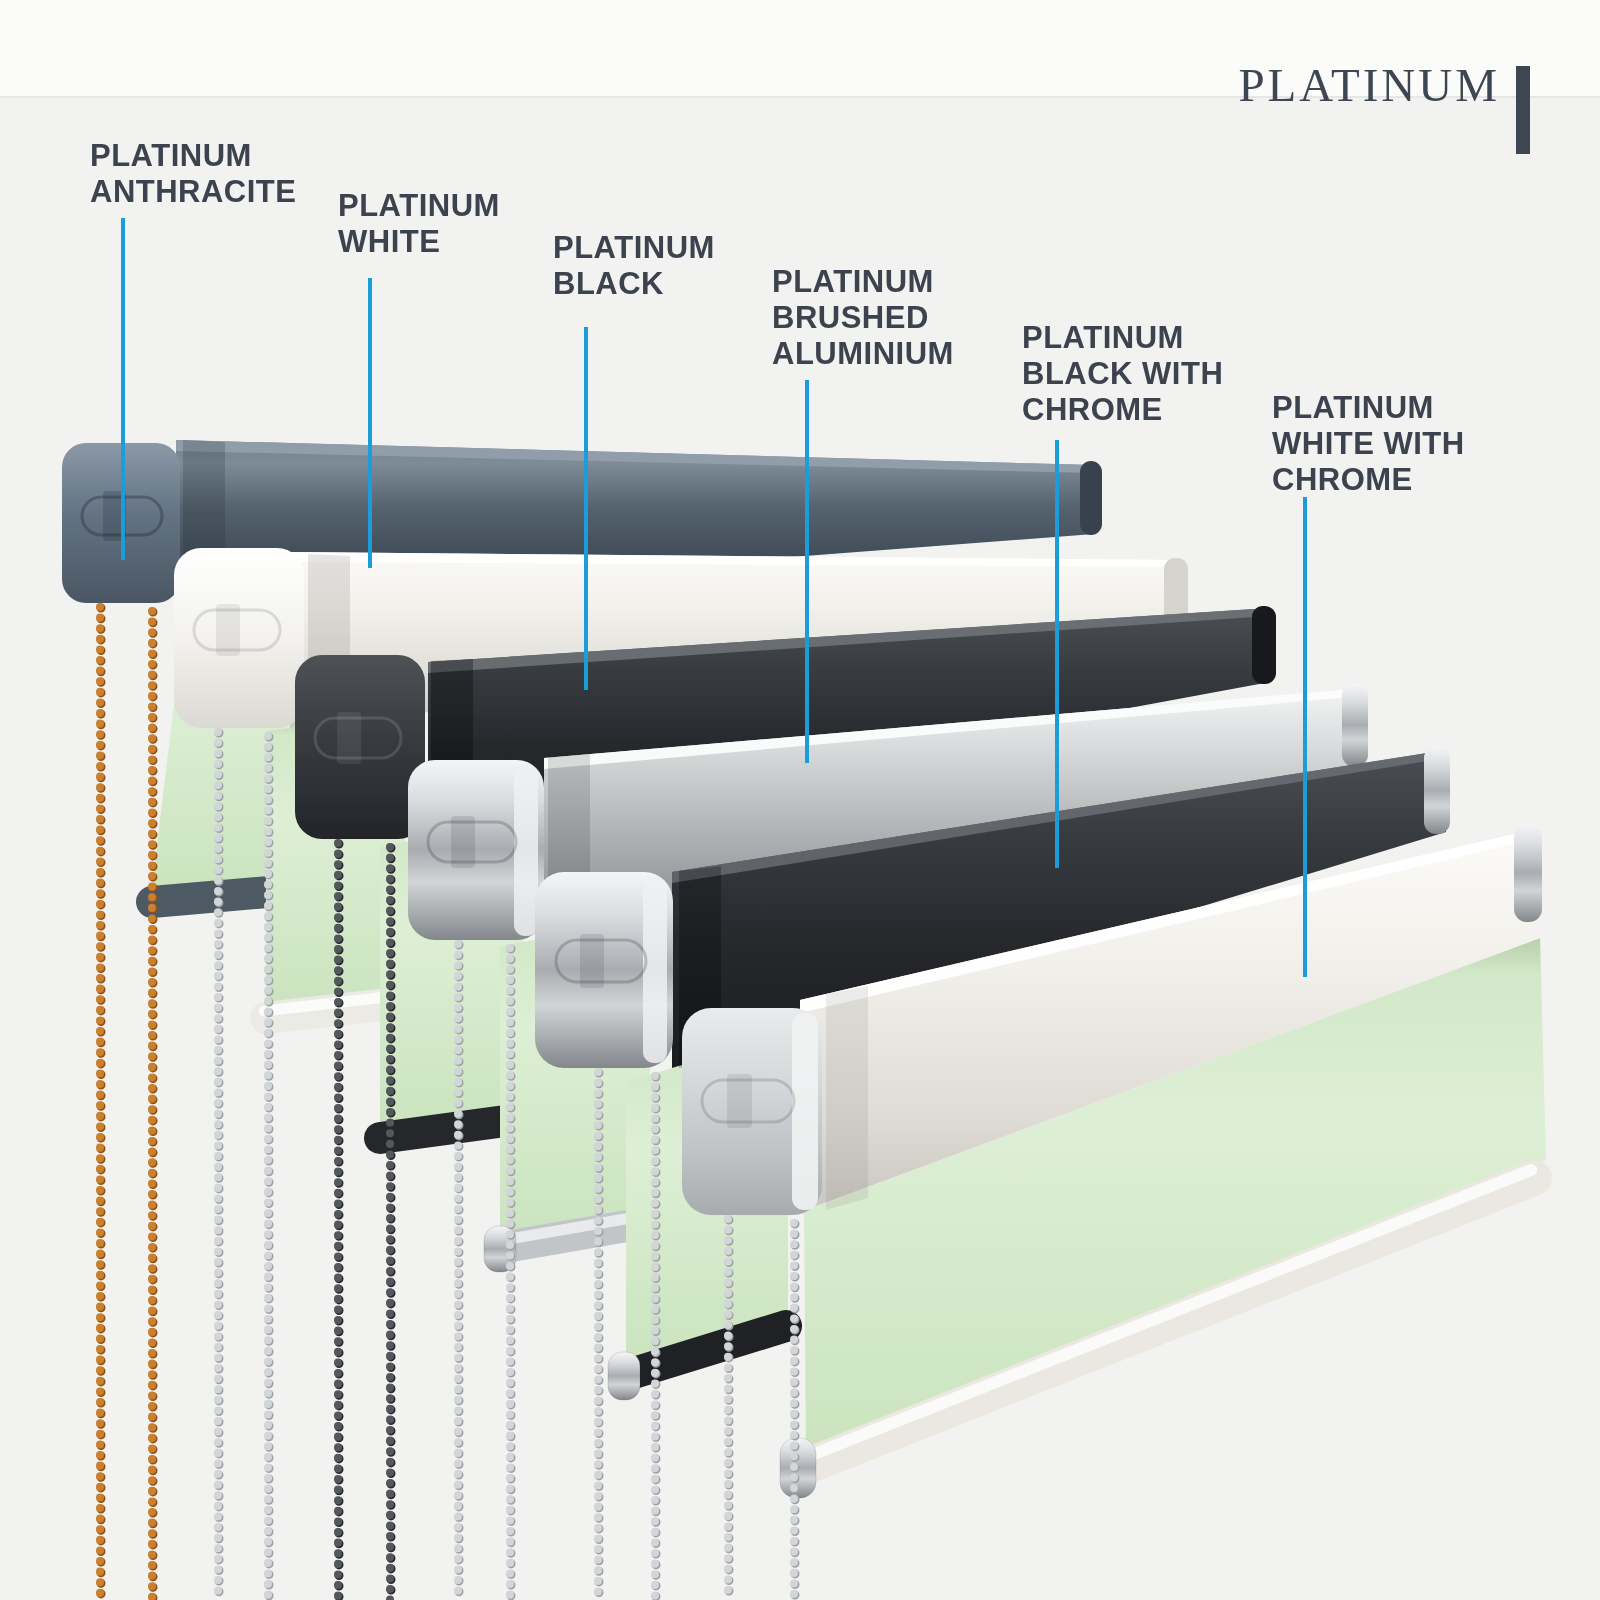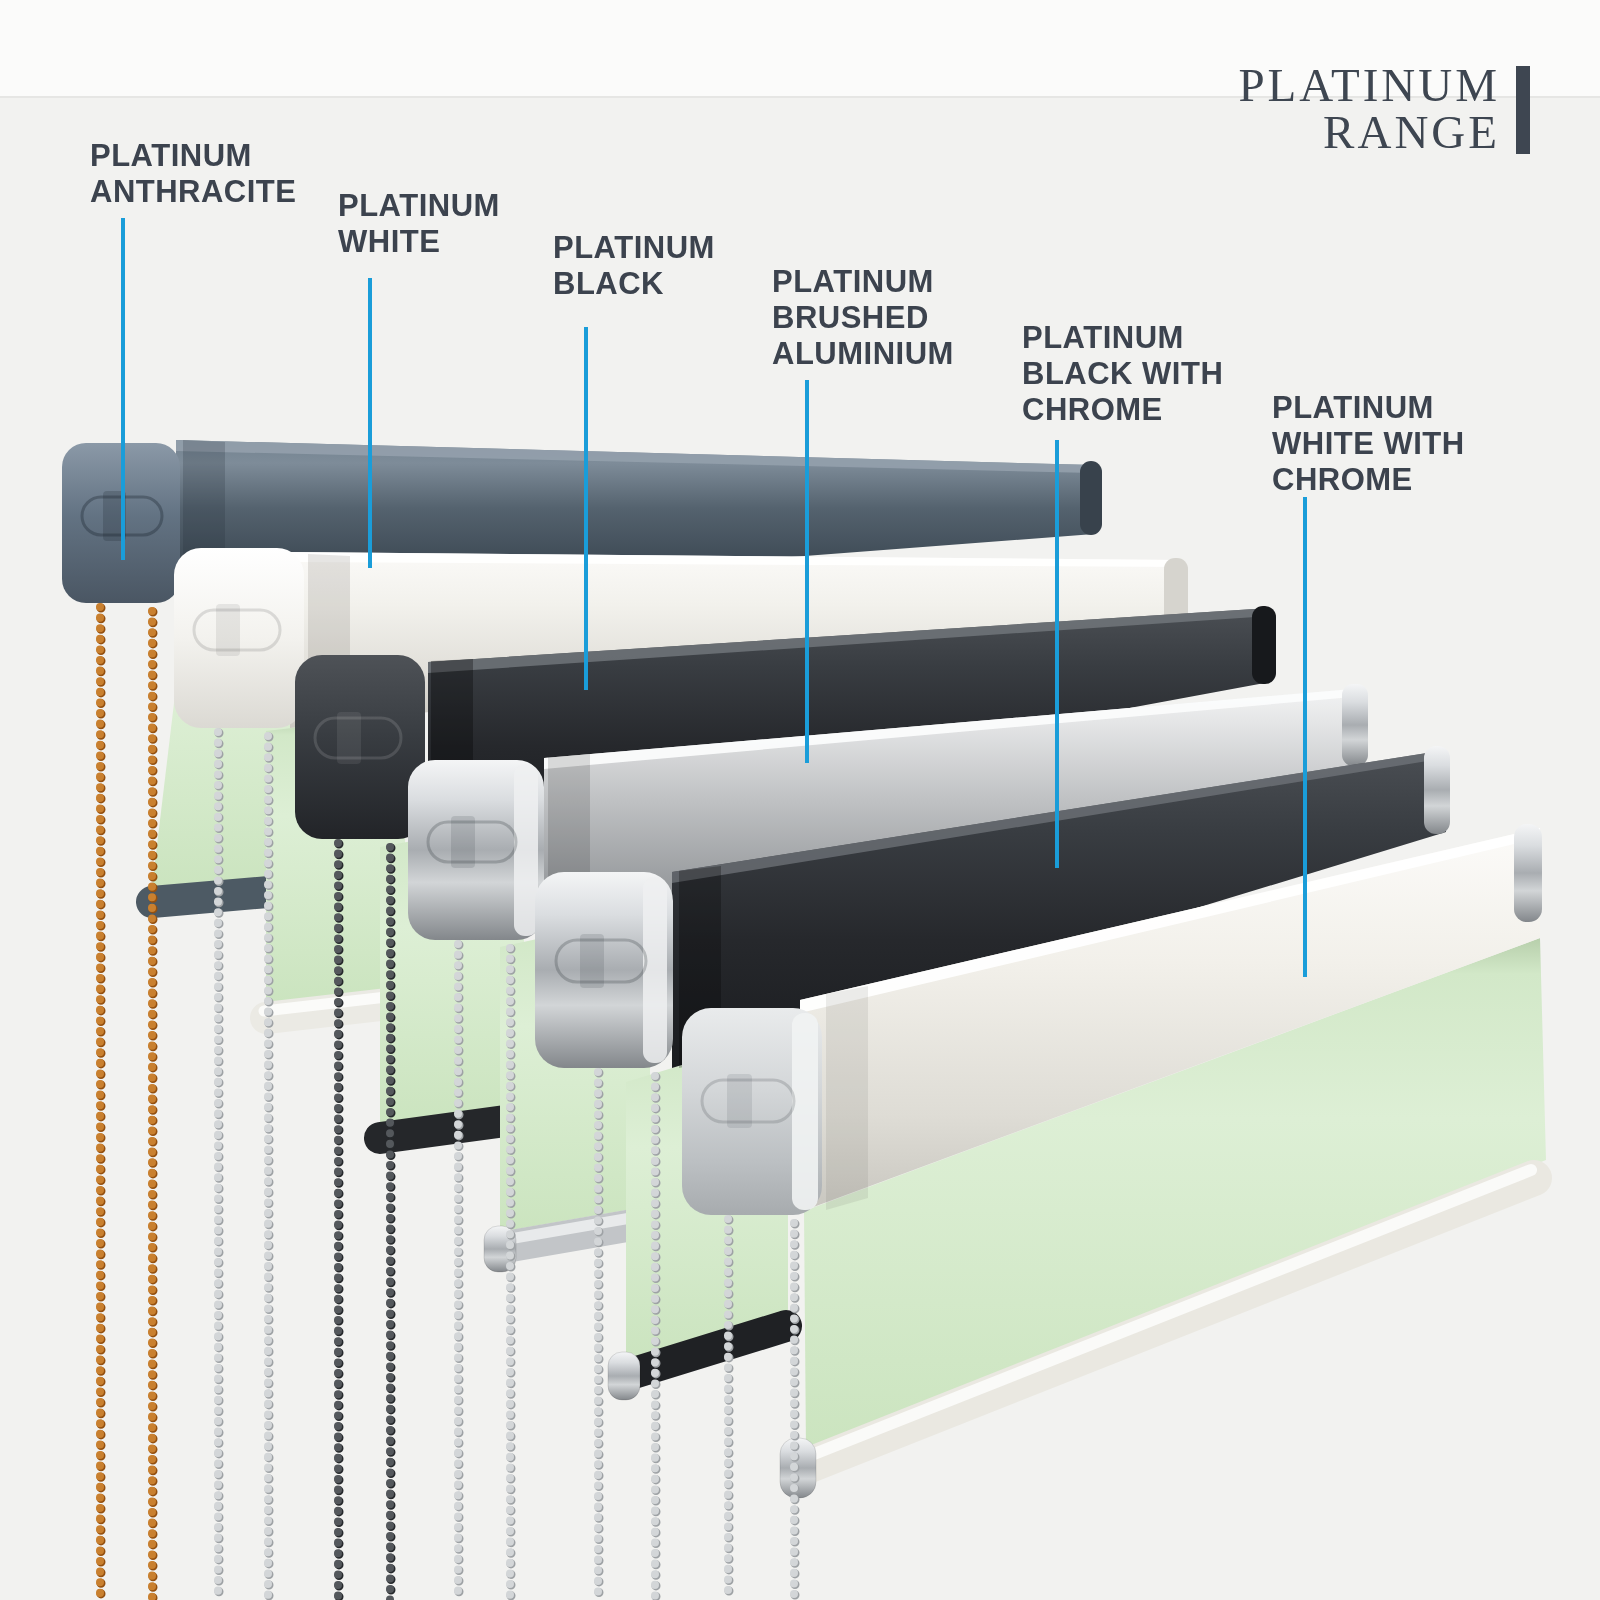--- a/index.html
+++ b/index.html
@@ -235,17 +235,16 @@
 ALUMINIUM</div>
   <div class="label" style="left:1022px;top:320px;">PLATINUM
 BLACK WITH
 CHROME</div>
   <div class="label" style="left:1272px;top:390px;">PLATINUM
 WHITE WITH
 CHROME</div>
 
   <div class="logo">
     <div class="l1">PLATINUM</div>
-    <div class="l2">RANGE</div>
   </div>
   <div class="logo-bar"></div>
 
 </div>
 
 </body></html>

